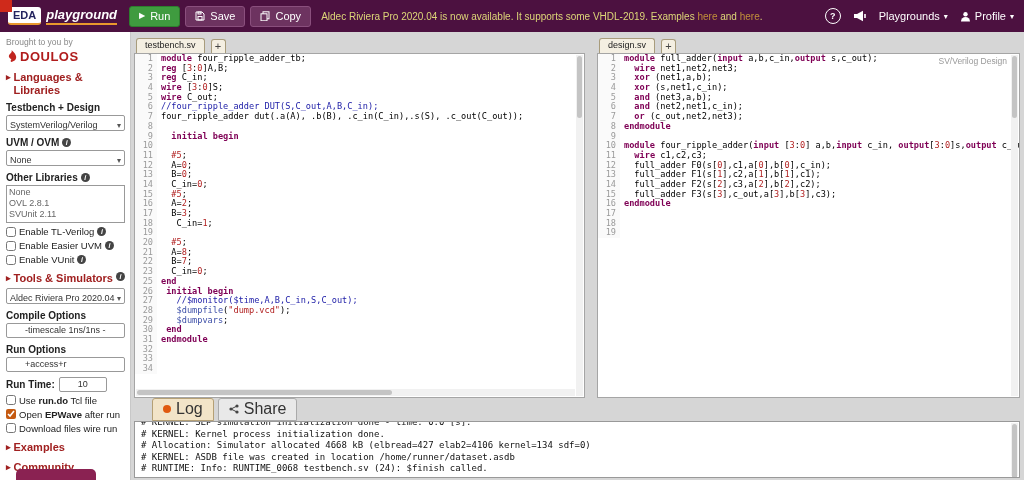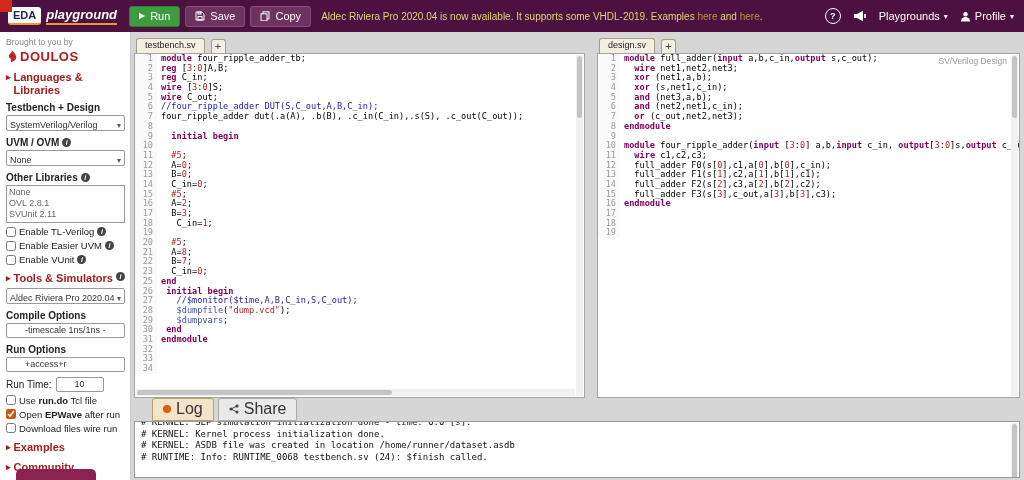--- a/index.html
+++ b/index.html
@@ -49,21 +49,21 @@
   .select .scar{font-size:8px;color:#555}
   .listbox{border:1px solid #999;background:#fff;color:#666;font-size:9px;padding:1px 2px;
            height:34px;overflow:hidden;margin-top:2px}
   .opt{line-height:11px;cursor:pointer}
   .ck{display:flex;align-items:center;gap:3px;margin:3px 0;font-size:9.5px;cursor:pointer}
   .ck input{width:10px;height:10px;margin:0;accent-color:#c55a11;flex:none}
   .cklbl{white-space:nowrap}
   .textin{width:100%;box-sizing:border-box;border:1px solid #999;border-radius:2px;height:15px;
           font-size:9px;padding:0 18px;color:#333;font-family:"Liberation Sans",sans-serif}
   .runtime{display:flex;align-items:center;gap:4px;margin-top:5px}
-  .runtime .rtl{font-weight:normal;font-size:10px;flex:none}
+  .runtime .rtl{font-weight:bold;font-size:10px;flex:none}
   .runtime .textin{width:48px}
   .partialbtn{position:absolute;bottom:-11px;left:16px;width:80px;height:22px;background:#8a2252;
               border-radius:5px;cursor:pointer}
 
   
   .workspace{position:absolute;top:32px;left:131px;right:0;bottom:0;background:#d6d6d6}
   .panewrap{position:absolute;top:4px;height:362px}
   .panewrap.tb{left:3px;width:451px}
   .panewrap.ds{left:466px;right:4px}
   .tabbar{height:17px;display:flex;gap:6px;padding-left:2px;align-items:flex-end}
@@ -366,20 +366,21 @@
             <circle cx="8" cy="8" r="1.6" fill="#444"></circle>
             <circle cx="2" cy="5" r="1.6" fill="#444"></circle>
           </svg>
         <span>Share</span>
       </div>
     </div>
     <div class="logbody">
       <div class="loglines">
           <div class="ll"># KERNEL: SLP simulation initialization done - time: 0.0 [s].</div>
           <div class="ll"># KERNEL: Kernel process initialization done.</div>
+          <div class="ll"># Allocation: Simulator allocated 4668 kB (elbread=427 elab2=4106 kernel=134 sdf=0)</div>
           <div class="ll"># KERNEL: ASDB file was created in location /home/runner/dataset.asdb</div>
           <div class="ll"># RUNTIME: Info: RUNTIME_0068 testbench.sv (24): $finish called.</div>
         </div>
       <div class="vsb">
           <div class="thumb"></div>
         </div>
     </div>
   </section>
 
 </main>

